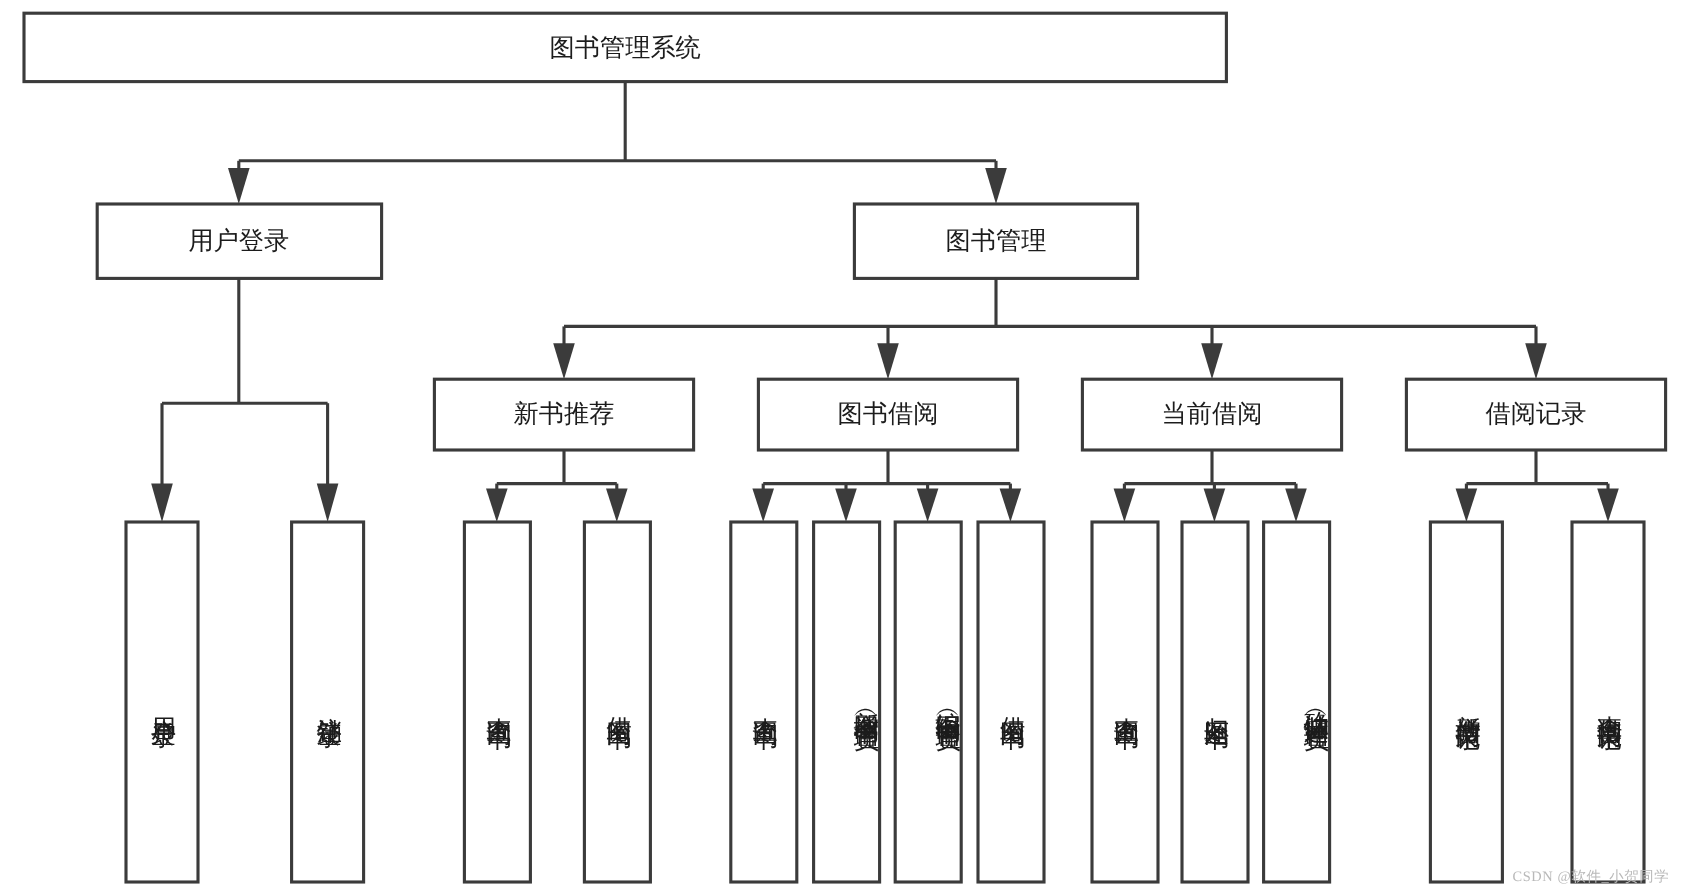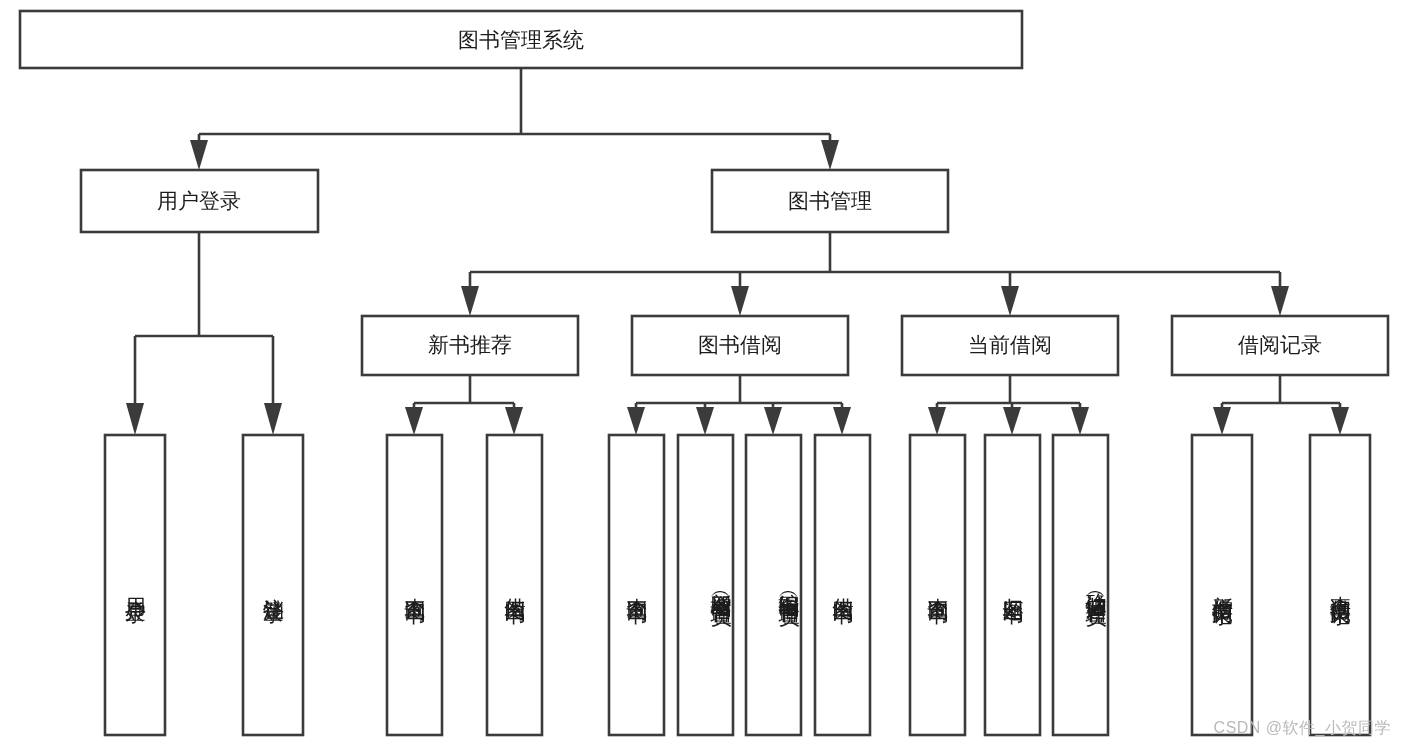--- a/index.html
+++ b/index.html
@@ -61,22 +61,22 @@
     line-height: 1.18;
     color: #1c1c1c;
     letter-spacing: 2px;
     white-space: nowrap;
     pointer-events: none;
   }
   .watermark {
     position: absolute;
     right: 14px;
     bottom: 8px;
-    font-family: Liberation Sans, sans-serif;
-    font-size: 16px;
+    font-family: Liberation Serif, serif;
+    font-size: 12px;
     color: #b9b9b9;
     letter-spacing: 0.5px;
     white-space: nowrap;
   }
 </style>
 </head>
 <body>
 
 <div id="diagram-root">
 

